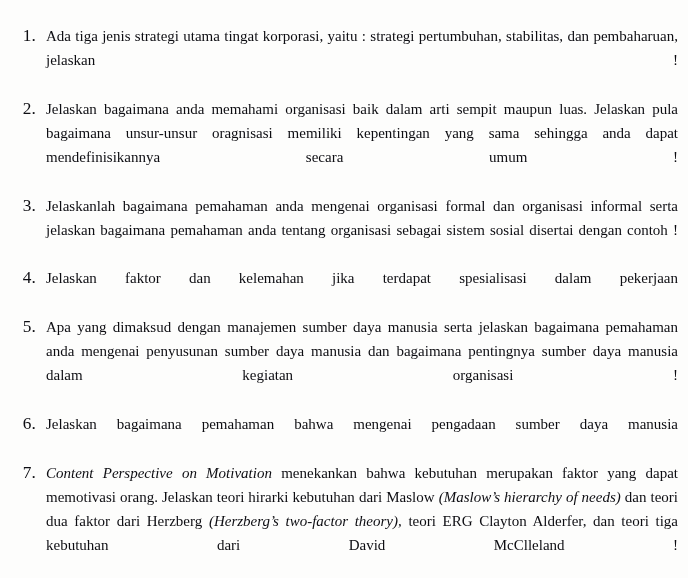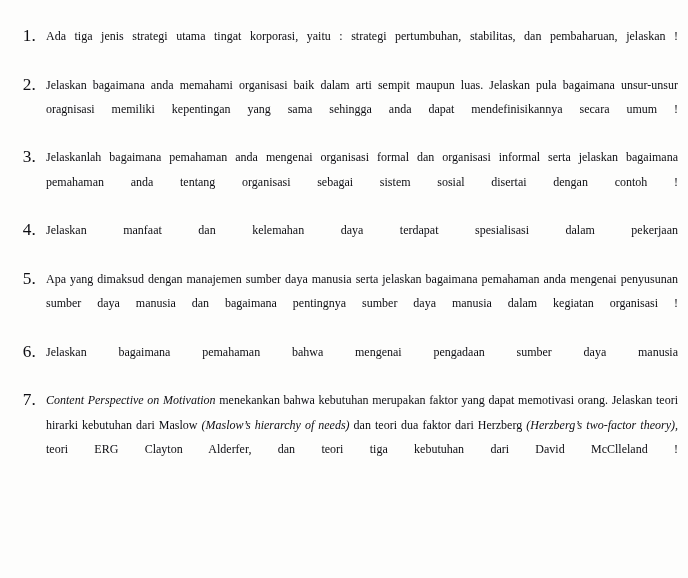--- a/index.html
+++ b/index.html
@@ -35,21 +35,21 @@
     font-size: 17.3px;
     line-height: 24.1px;
     padding-right: 0;
     font-family: "Liberation Serif", "DejaVu Serif", serif;
     letter-spacing: 0.1px;
     white-space: nowrap;
   }
 
   .q-body {
     flex: 1 1 auto;
-    font-size: 12px;
+    font-size: 15px;
     line-height: 24.1px;
     text-align: justify;
     text-justify: inter-word;
     padding-left: 10px;
     hyphens: none;
     white-space: pre-wrap;
   }
 
   
   .q-body::after {
@@ -73,21 +73,21 @@
     <li class="q-item">
       <span class="q-num">2.</span>
       <span class="q-body">Jelaskan bagaimana anda memahami organisasi baik dalam arti sempit maupun luas. Jelaskan pula bagaimana unsur-unsur oragnisasi memiliki kepentingan yang sama sehingga anda dapat mendefinisikannya secara umum !</span>
     </li>
     <li class="q-item">
       <span class="q-num">3.</span>
       <span class="q-body">Jelaskanlah bagaimana pemahaman anda mengenai organisasi formal dan organisasi informal serta jelaskan bagaimana pemahaman anda tentang organisasi sebagai sistem sosial disertai dengan contoh !</span>
     </li>
     <li class="q-item">
       <span class="q-num">4.</span>
-      <span class="q-body">Jelaskan manfaat dan kelemahan daya terdapat spesialisasi dalam pekerjaan</span>
+      <span class="q-body">Jelaskan faktor dan kelemahan jika terdapat spesialisasi dalam pekerjaan</span>
     </li>
     <li class="q-item">
       <span class="q-num">5.</span>
       <span class="q-body">Apa yang dimaksud dengan manajemen sumber daya manusia serta jelaskan bagaimana pemahaman anda mengenai penyusunan sumber daya manusia dan bagaimana pentingnya sumber daya manusia dalam kegiatan organisasi !</span>
     </li>
     <li class="q-item">
       <span class="q-num">6.</span>
       <span class="q-body">Jelaskan bagaimana pemahaman bahwa mengenai pengadaan sumber daya manusia</span>
     </li>
     <li class="q-item">

